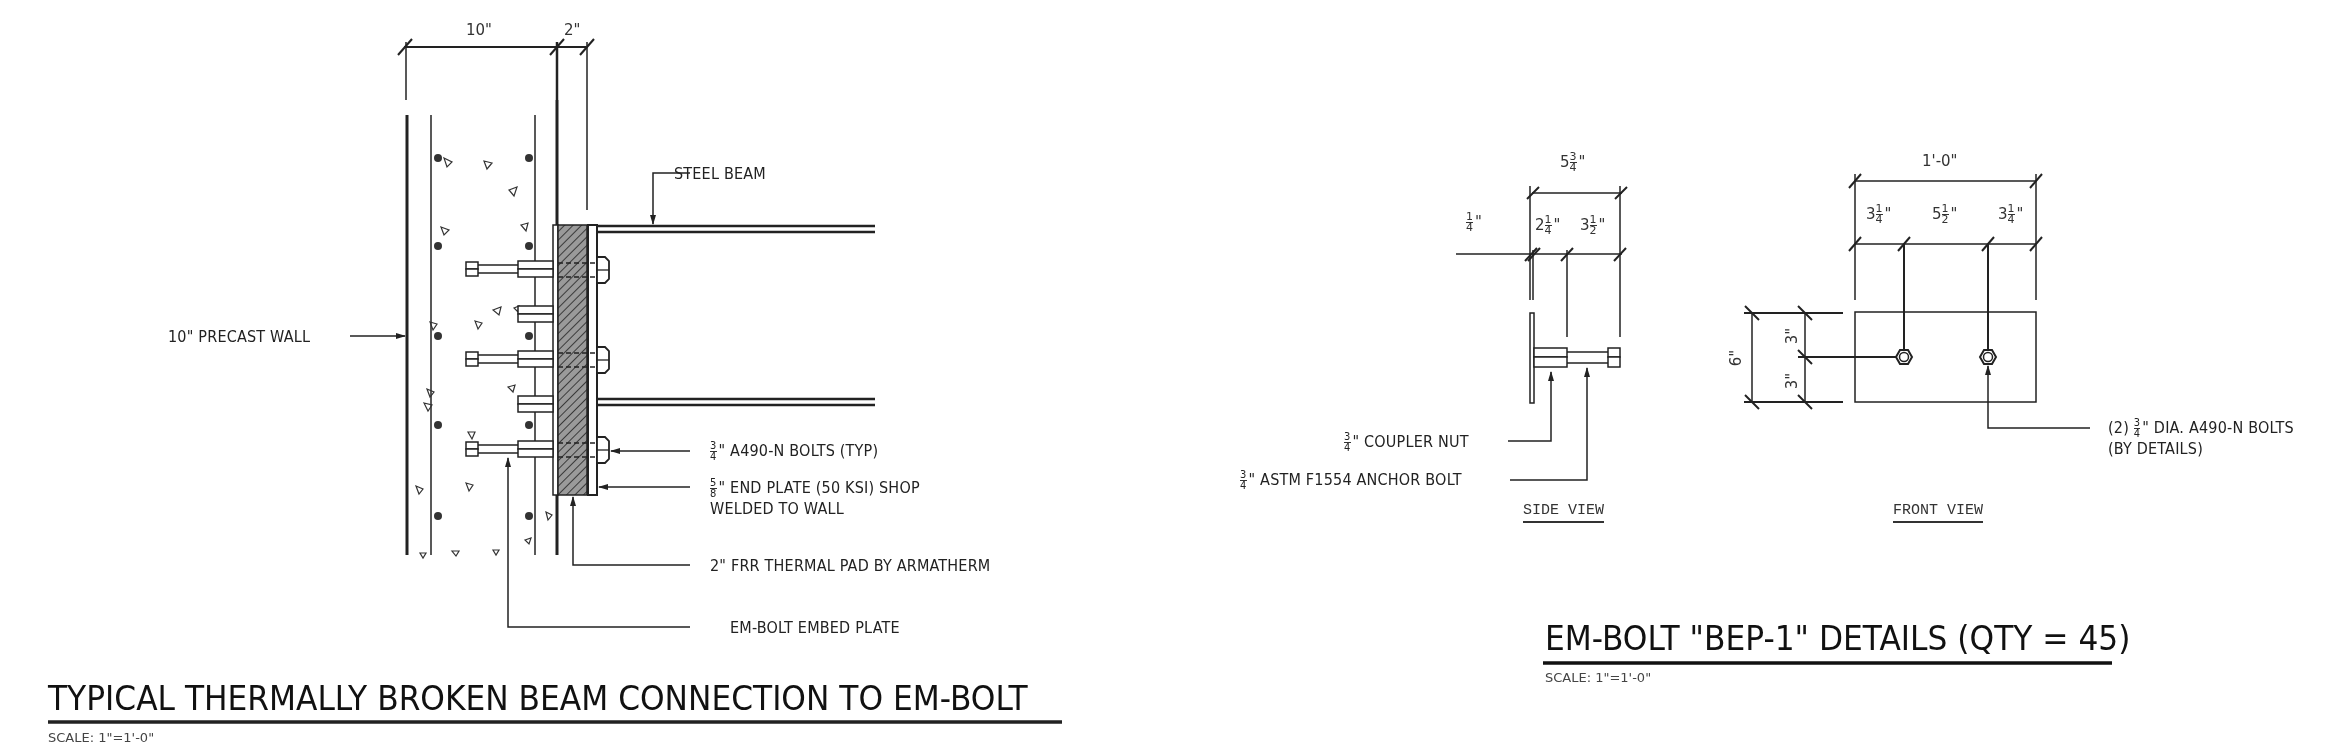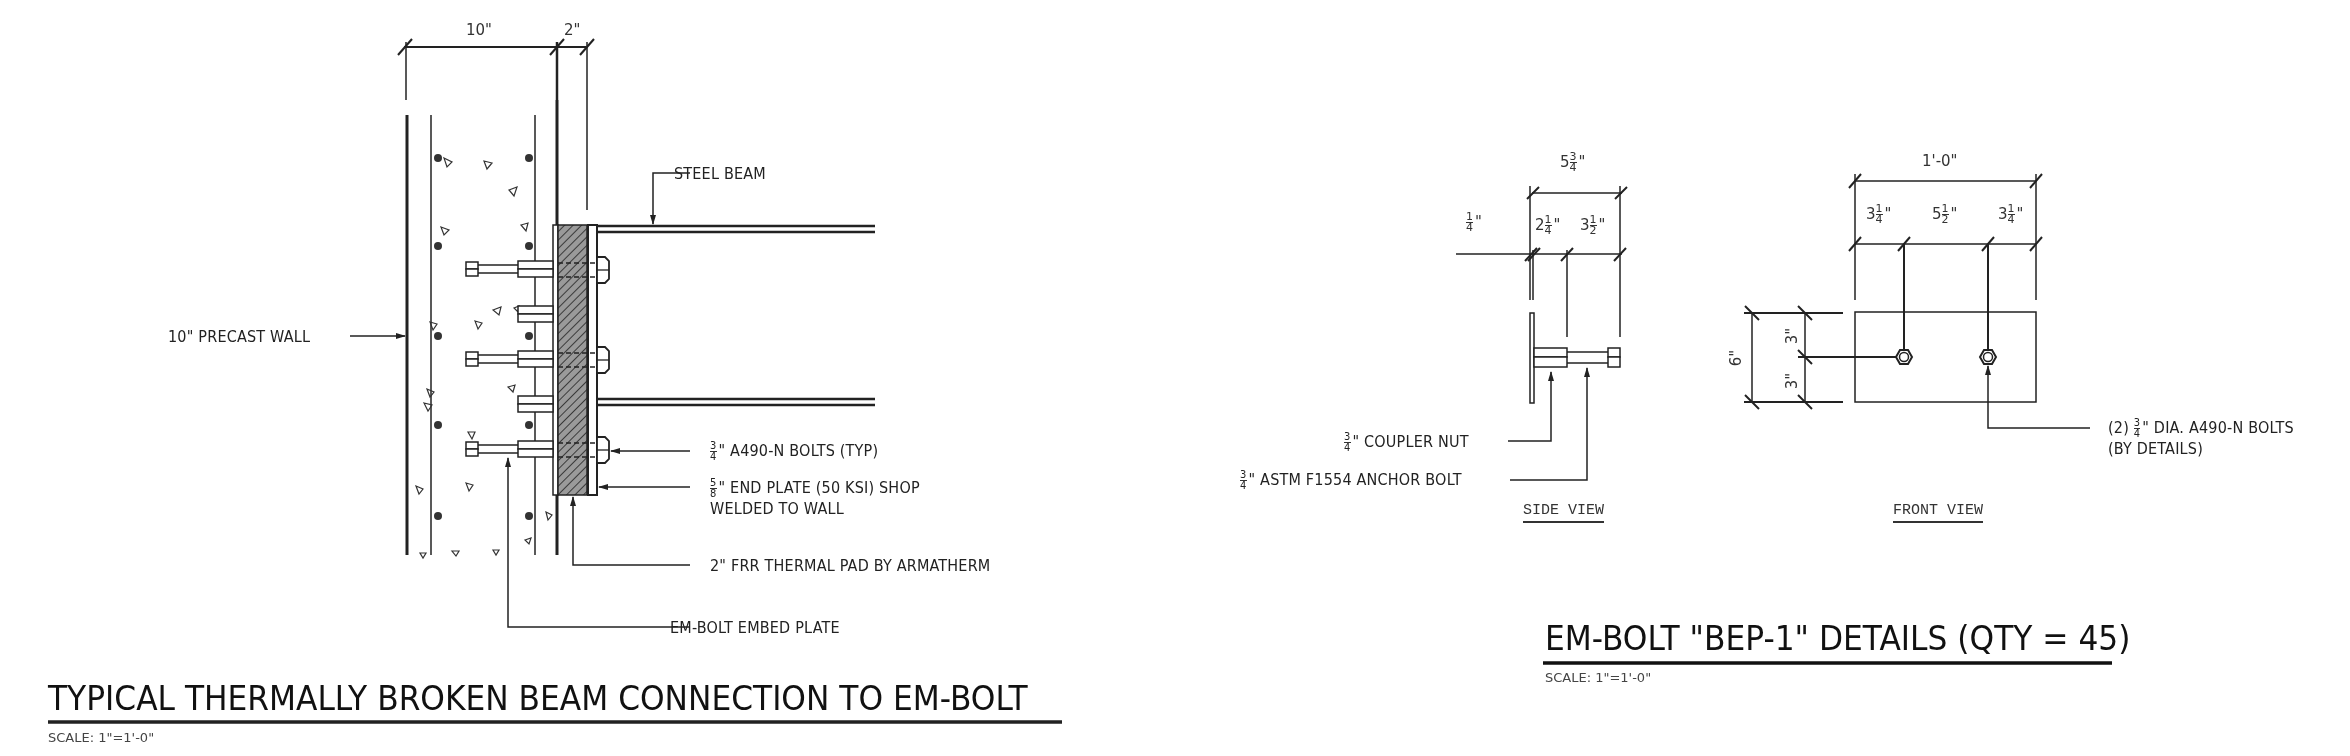--- a/index.html
+++ b/index.html
@@ -241,21 +241,21 @@
 <div class="lbl" style="left:168px;top:327px;">10" PRECAST WALL</div>
 <div class="lbl" style="left:674px;top:164px;">STEEL BEAM</div>
 <div class="lbl" style="left:710px;top:441px;">
   <span class="frac"><span class="n">3</span><span>4</span></span><span>" A490-N BOLTS (TYP)</span>
 </div>
 <div class="lbl" style="left:710px;top:478px;">
   <span class="frac"><span class="n">5</span><span>8</span></span><span>" END PLATE (50 KSI) SHOP</span><br>
   <span>WELDED TO WALL</span>
 </div>
 <div class="lbl" style="left:710px;top:556px;">2" FRR THERMAL PAD BY ARMATHERM</div>
-<div class="lbl" style="left:670px;top:618px;">EM-BOLT EMBED PLATE</div>
+<div class="lbl" style="left:730px;top:618px;">EM-BOLT EMBED PLATE</div>
 
 <div class="title" style="left:48px;top:680px;transform:scaleX(0.92);">TYPICAL THERMALLY BROKEN BEAM CONNECTION TO EM-BOLT</div>
 <div class="scale" style="left:48px;top:730px;">SCALE: 1"=1'-0"</div>
 
 <div class="dim" style="left:1560px;top:152px;">
   <span>5</span><span class="frac"><span class="n">3</span><span>4</span></span>"
 </div>
 <div class="dim" style="left:1466px;top:212px;">
   <span class="frac"><span class="n">1</span><span>4</span></span>"
 </div>

